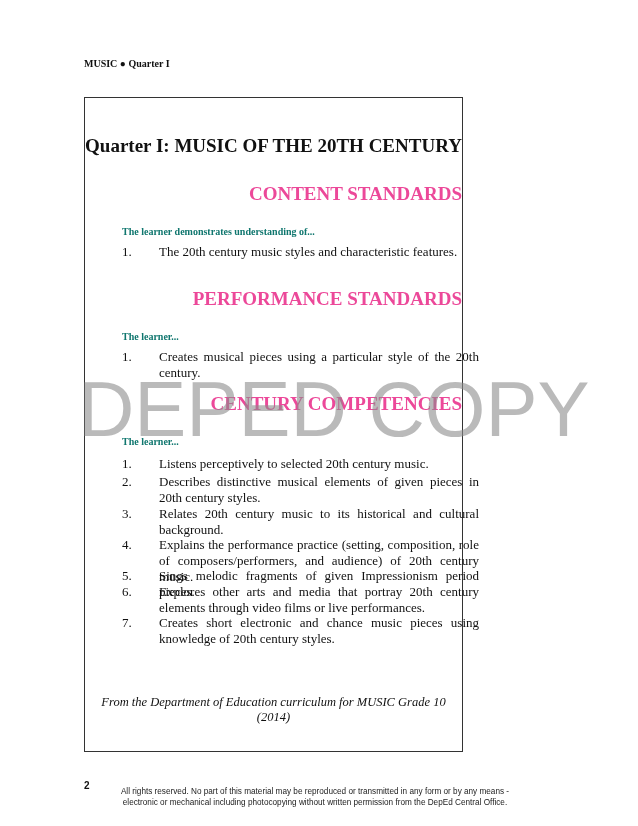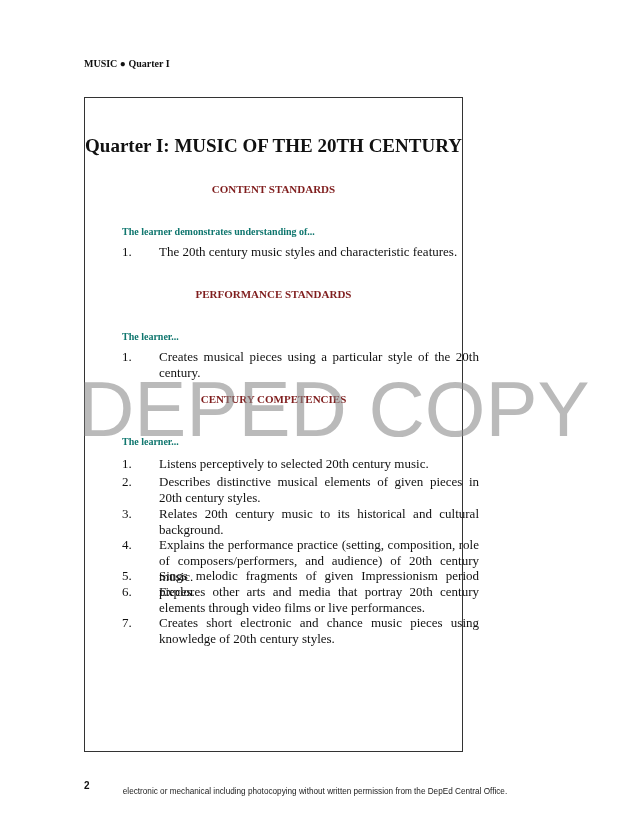--- a/index.html
+++ b/index.html
@@ -1,20 +1,20 @@
 <!DOCTYPE html>
 <html><head>
 <meta charset="utf-8">
 <style>
   html, body { margin: 0; padding: 0; }
   body { width: 638px; height: 826px; background: #ffffff; position: relative; overflow: hidden; }
   .header { position: absolute; left: 84px; top: 58px; font-family: Liberation Serif, serif; font-size: 10px; font-weight: bold; color: #111; }
   .box { position: absolute; left: 84px; top: 97px; width: 379px; height: 655px; border: 1px solid #333; box-sizing: border-box; }
   .title { position: absolute; left: 0; width: 100%; top: 37px; text-align: center; font-family: "Liberation Serif", serif; font-weight: bold; font-size: 19px; color: #111; }
-  .section-head { position: absolute; left: 0; width: 100%; text-align: center; font-family: "Liberation Serif", serif; font-weight: bold; font-size: 11px; color: #7f1d1d; }
+  .section-head { position: absolute; left: 0; width: 100%; text-align: right; font-family: "Liberation Serif", serif; font-weight: bold; font-size: 19px; color: #ec4899; }
   .lead { position: absolute; left: 37px; font-family: "Liberation Serif", serif; font-weight: bold; font-size: 10px; color: #0f766e; margin-top: 12px; }
   .item { position: absolute; left: 37px; width: 360px; font-family: "Liberation Serif", serif; font-size: 13px; color: #111; line-height: 16px; }
   .item .num { position: absolute; left: 0; top: 0; }
   .item .txt { position: absolute; left: 37px; width: 320px; text-align: justify; }
   .source { position: absolute; left: 0; width: 100%; top: 597px; text-align: center; font-family: "Liberation Serif", serif; font-style: italic; font-size: 12.5px; color: #111; }
   .watermark { position: absolute; left: 78px; top: 370px; font-family: "Liberation Sans", sans-serif; font-size: 78px; color: rgba(140,140,140,0.6); letter-spacing: 0px; white-space: nowrap; pointer-events: none; line-height: 78px; }
   .page-num { position: absolute; left: 84px; top: 780px; font-family: "Liberation Sans", sans-serif; font-weight: bold; font-size: 10px; color: #111; }
   .footer { position: absolute; left: 110px; width: 410px; top: 786px; text-align: center; font-family: "Liberation Sans", sans-serif; font-size: 8.2px; color: #222; line-height: 11px; }
 </style>
 </head>
@@ -64,20 +64,22 @@
   </div>
   <div class="item" style="top:486px;">
     <span class="num">6.</span>
     <span class="txt">Explores other arts and media that portray 20th century elements through video films or live performances.</span>
   </div>
   <div class="item" style="top:517px;">
     <span class="num">7.</span>
     <span class="txt">Creates short electronic and chance music pieces using knowledge of 20th century styles.</span>
   </div>
 
+  <div class="source">From the Department of Education curriculum for MUSIC Grade 10 (2014)</div>
 </div>
 
 <div class="watermark">DEPED COPY</div>
 
 <div class="page-num">2</div>
 <div class="footer">
+  <div>All rights reserved. No part of this material may be reproduced or transmitted in any form or by any means -</div>
   <div>electronic or mechanical including photocopying without written permission from the DepEd Central Office.</div>
 </div>
 
 </body></html>

